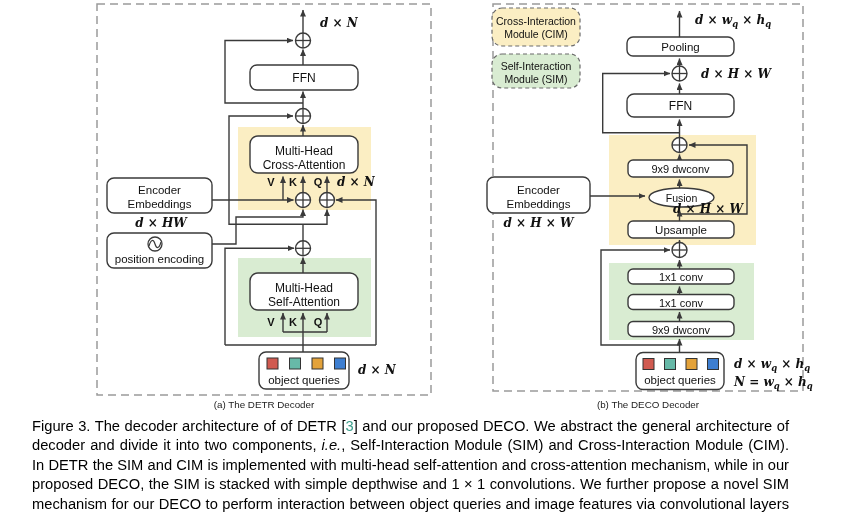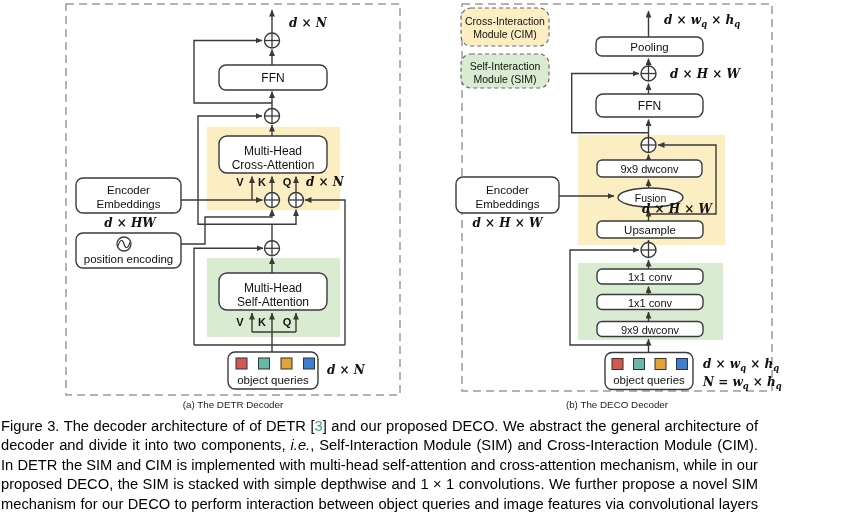--- a/index.html
+++ b/index.html
@@ -1,16 +1,16 @@
 <!DOCTYPE html>
 <html><head>
 <meta charset="utf-8">
 <style>
   html,body{margin:0;padding:0;background:#fff;}
-  .page{width:760px;height:516px;background:#fff;position:relative;font-family:"Liberation Sans",sans-serif;}
+  .page{width:760px;height:516px;background:#fff;position:relative;font-family:"Liberation Sans",sans-serif;margin-left:31px;}
   svg{display:block;}
   .dashedbox{fill:none;stroke:#9b9b9b;stroke-width:1.5;stroke-dasharray:8 5;}
   .region{stroke:none;}
   .wire{fill:none;stroke:#3a3a3a;stroke-width:1.4;}
   .box{fill:#fff;stroke:#3a3a3a;stroke-width:1.4;}
   .plus circle{fill:#fff;stroke:#3a3a3a;stroke-width:1.4;}
   .plus line{stroke:#3a3a3a;stroke-width:1.3;}
   .sq{stroke:#333;stroke-width:1;}
   .lbl{font-family:"Liberation Sans",sans-serif;fill:#111;}
   .c{dominant-baseline:central;}

